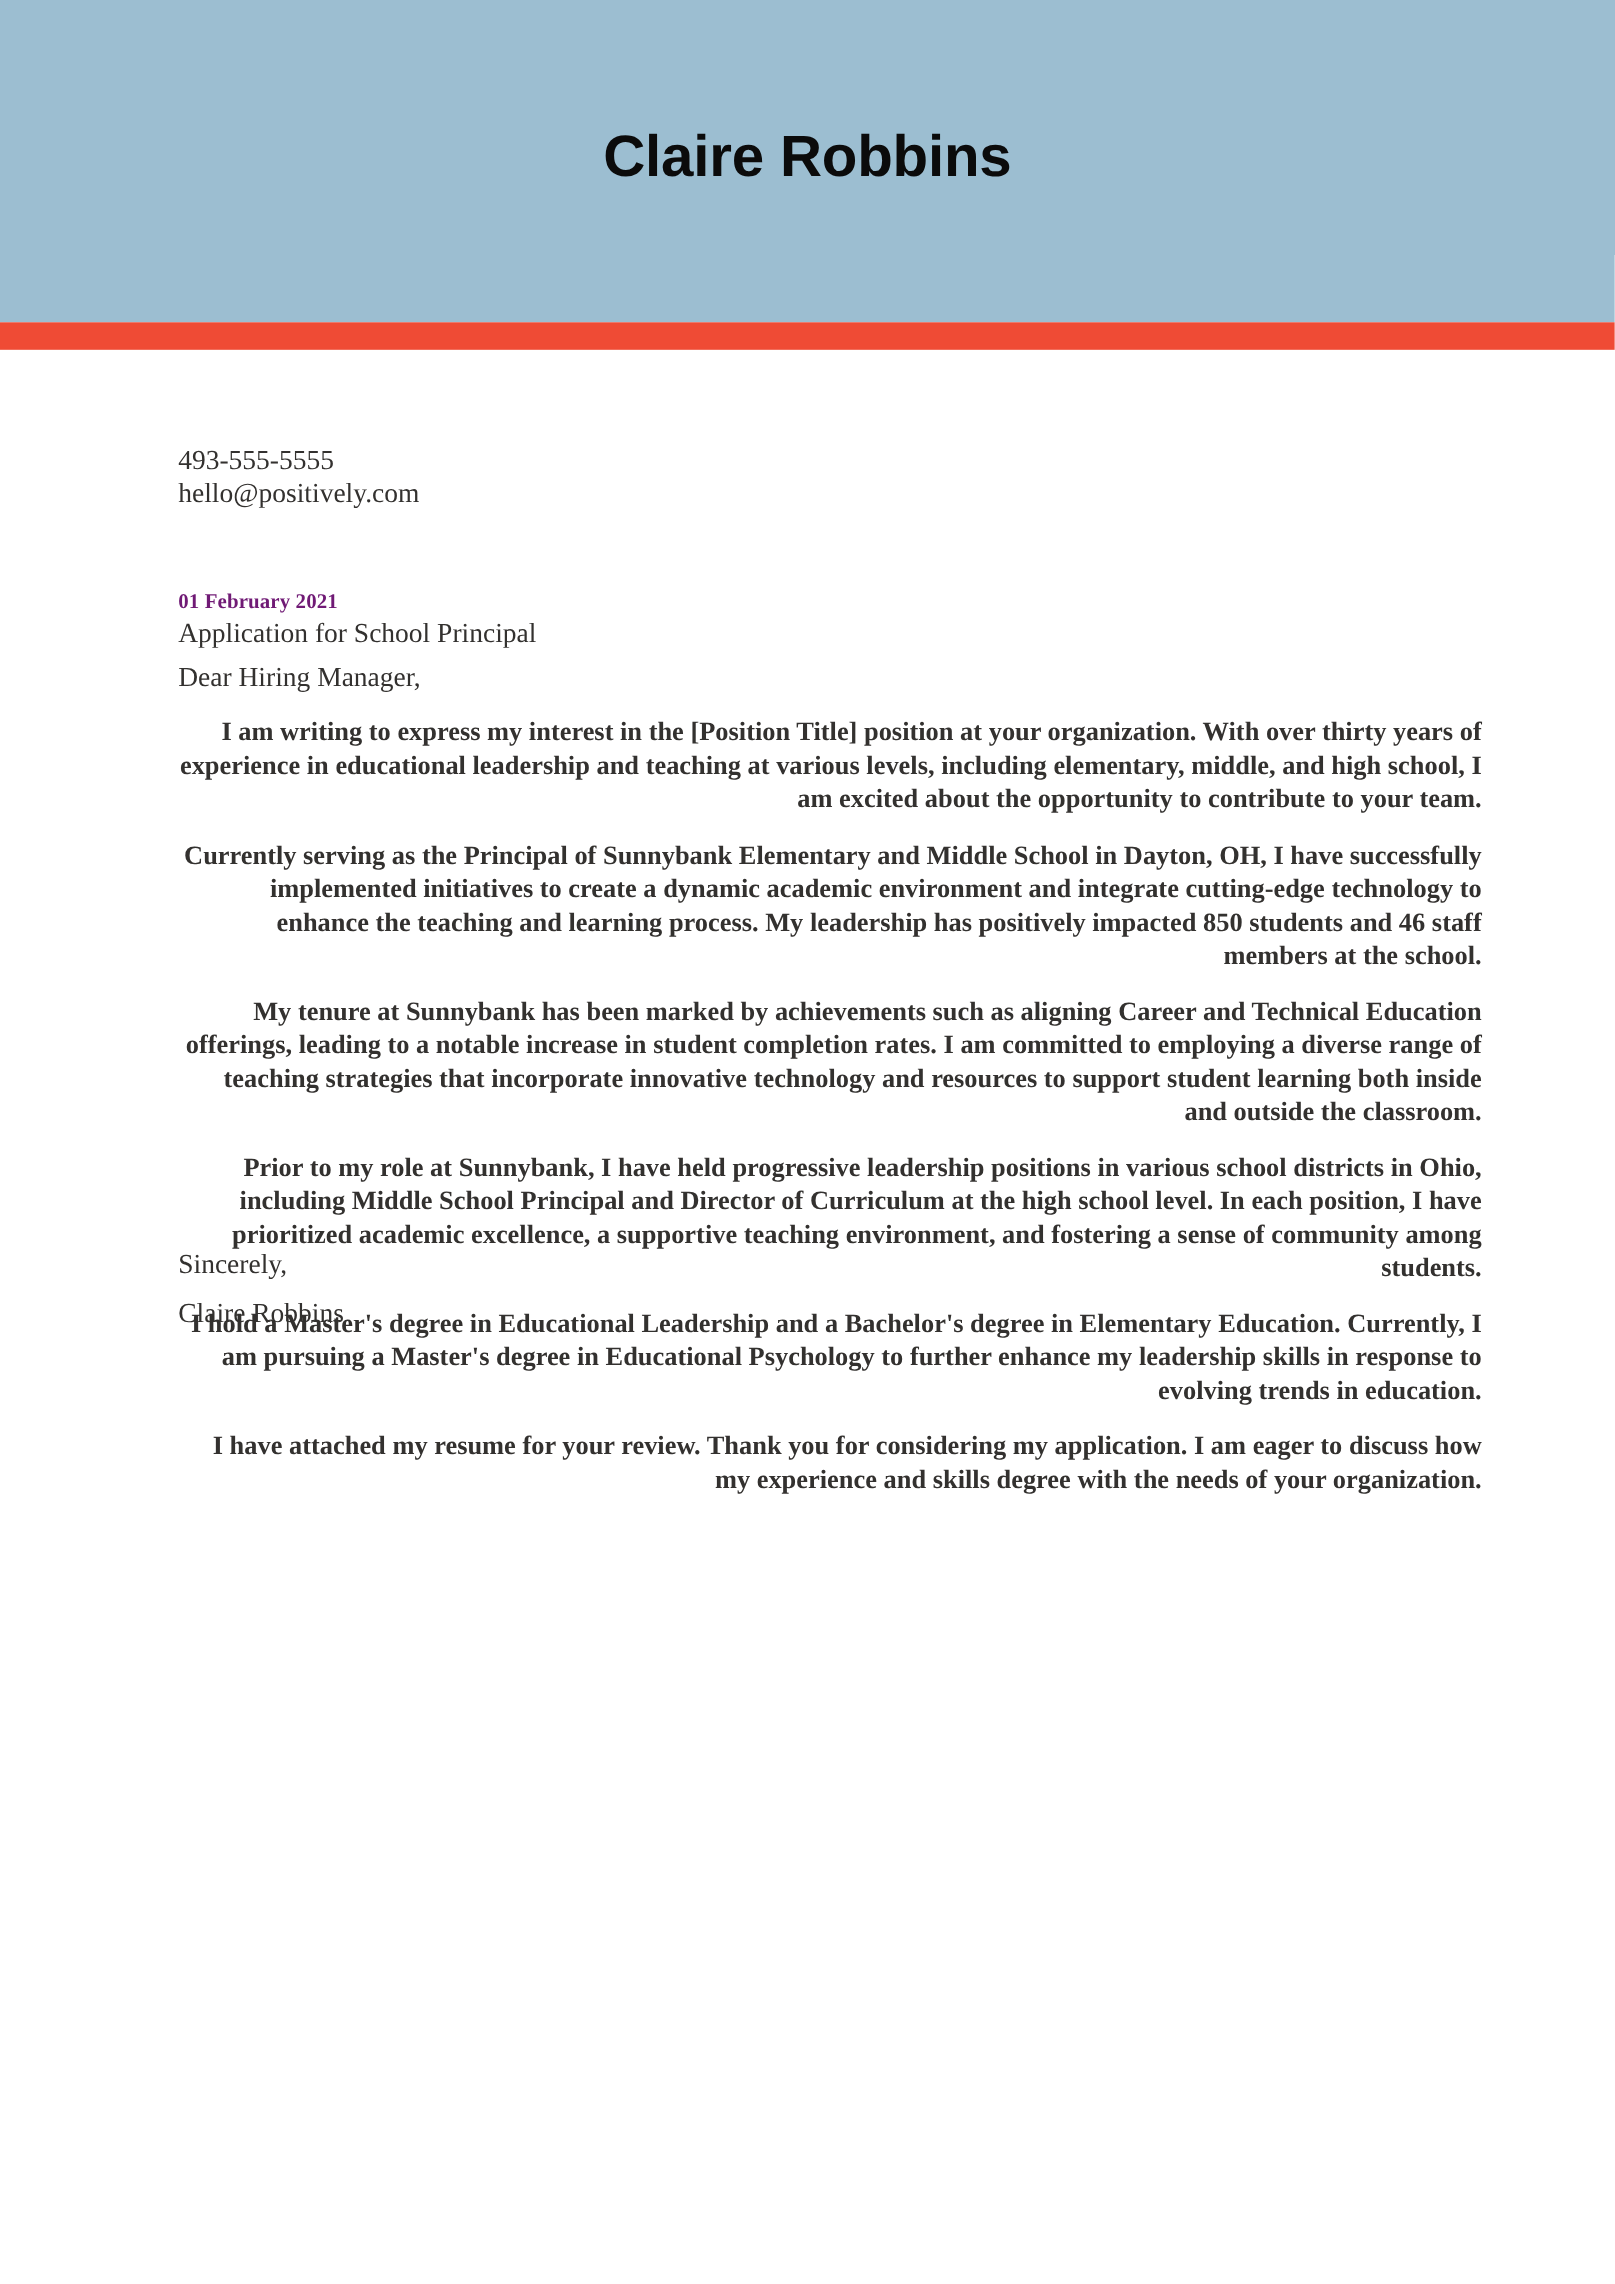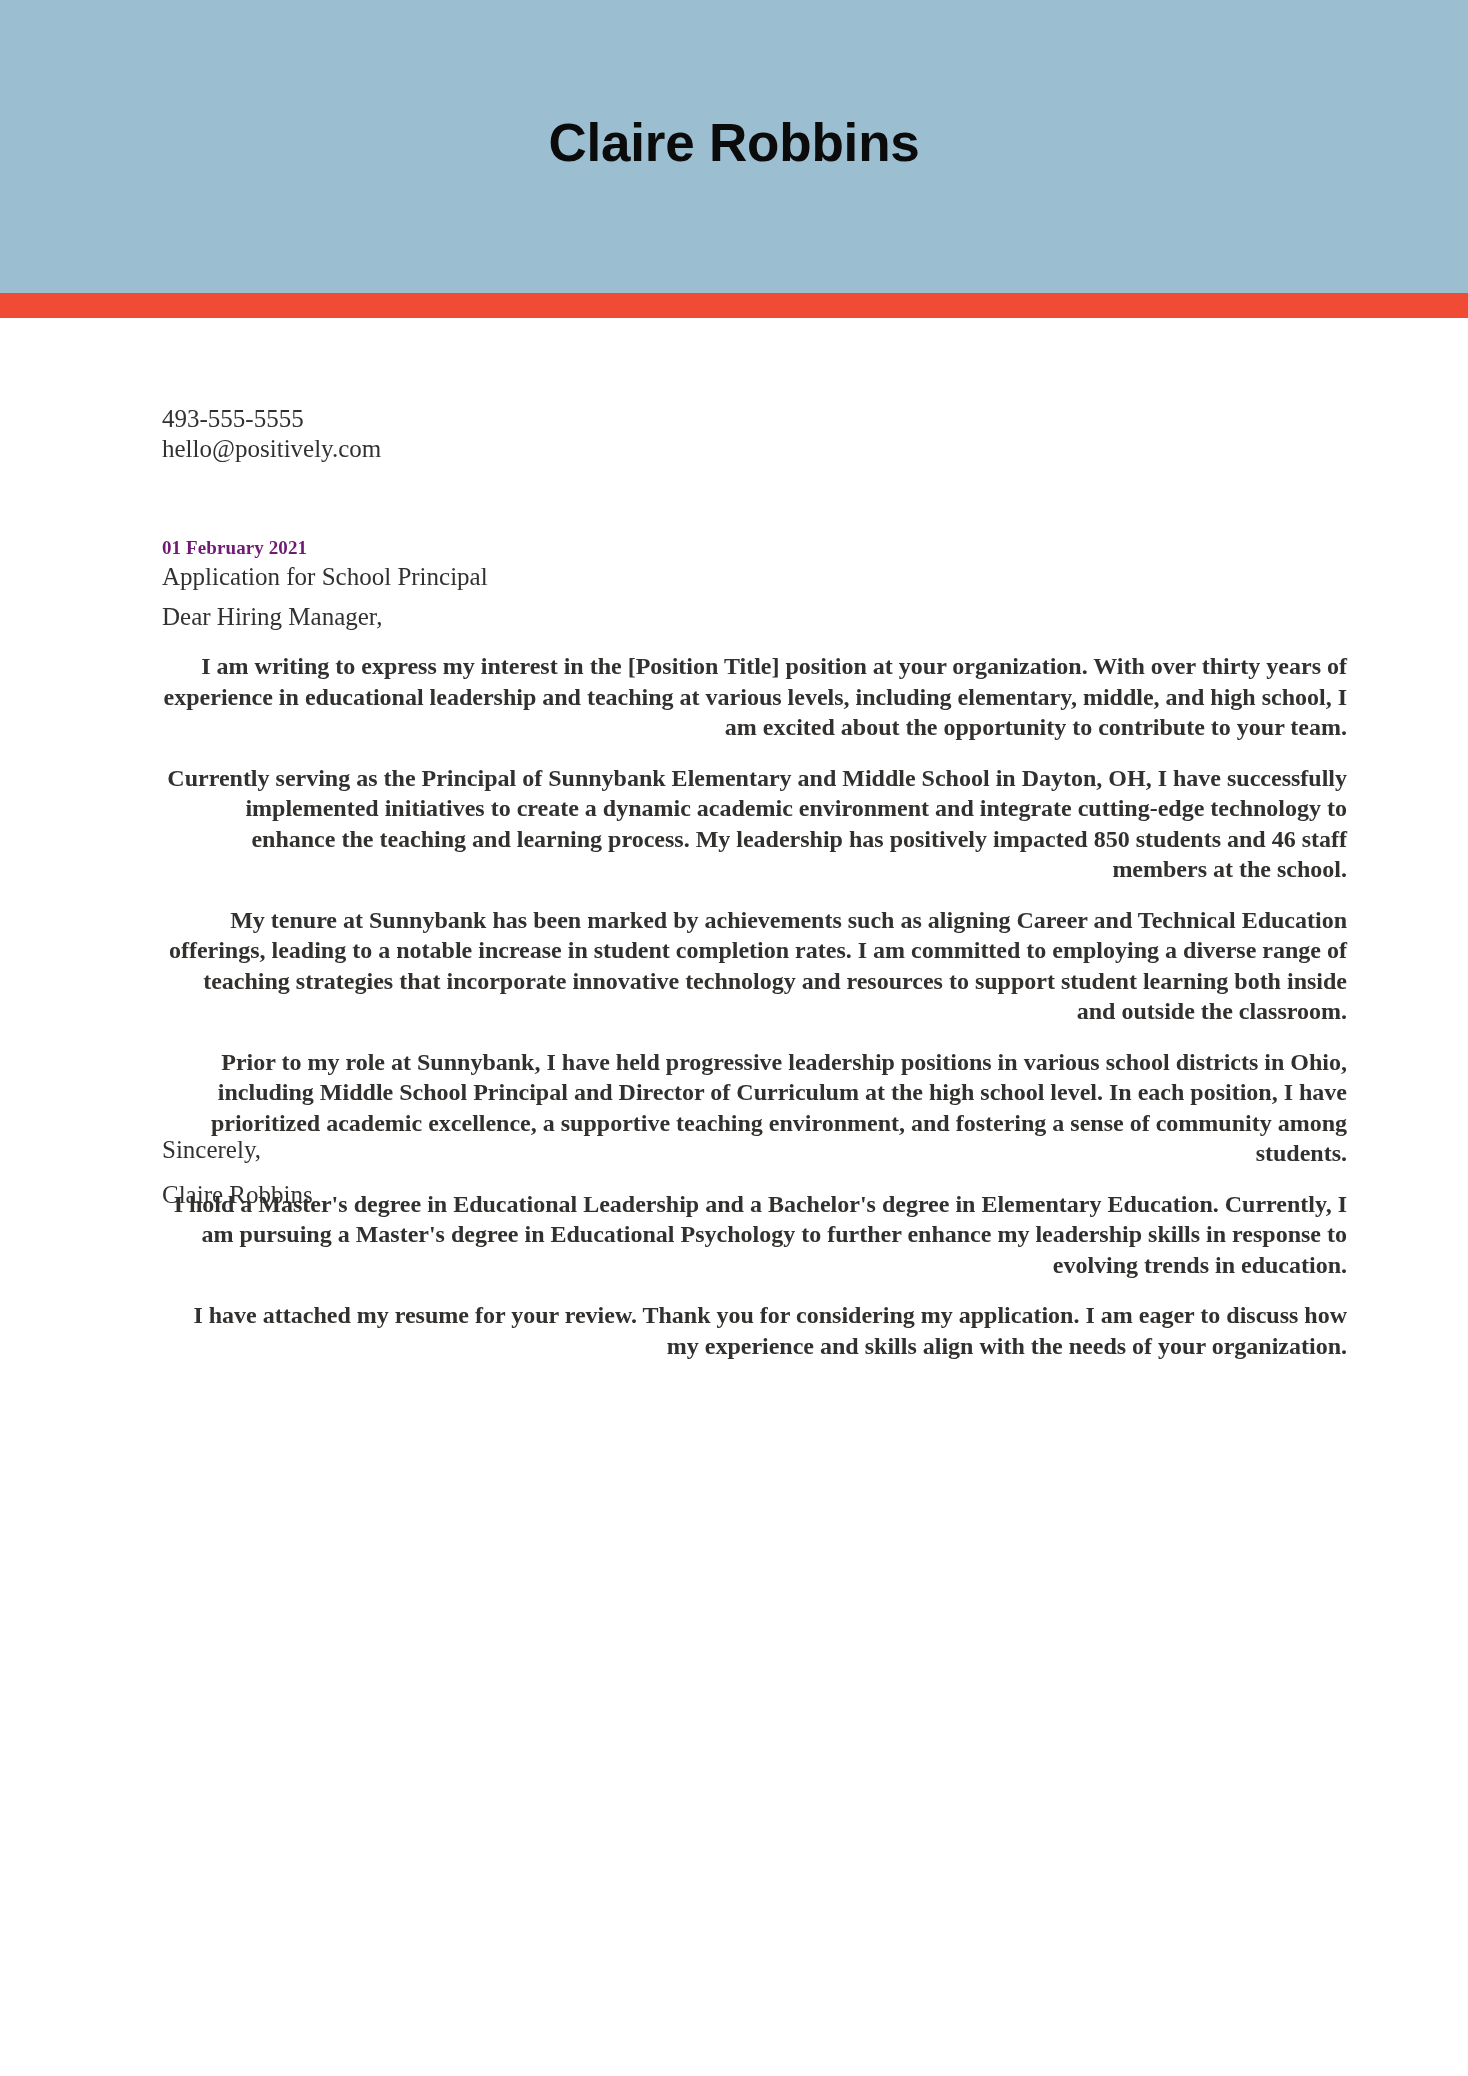--- a/index.html
+++ b/index.html
@@ -167,21 +167,21 @@
     </div>
 
     <div class="salutation">Dear Hiring Manager,</div>
 
     <div class="paragraphs">
       <p class="para">I am writing to express my interest in the [Position Title] position at your organization. With over thirty years of experience in educational leadership and teaching at various levels, including elementary, middle, and high school, I am excited about the opportunity to contribute to your team.</p>
       <p class="para">Currently serving as the Principal of Sunnybank Elementary and Middle School in Dayton, OH, I have successfully implemented initiatives to create a dynamic academic environment and integrate cutting-edge technology to enhance the teaching and learning process. My leadership has positively impacted 850 students and 46 staff members at the school.</p>
       <p class="para">My tenure at Sunnybank has been marked by achievements such as aligning Career and Technical Education offerings, leading to a notable increase in student completion rates. I am committed to employing a diverse range of teaching strategies that incorporate innovative technology and resources to support student learning both inside and outside the classroom.</p>
       <p class="para">Prior to my role at Sunnybank, I have held progressive leadership positions in various school districts in Ohio, including Middle School Principal and Director of Curriculum at the high school level. In each position, I have prioritized academic excellence, a supportive teaching environment, and fostering a sense of community among students.</p>
       <p class="para">I hold a Master's degree in Educational Leadership and a Bachelor's degree in Elementary Education. Currently, I am pursuing a Master's degree in Educational Psychology to further enhance my leadership skills in response to evolving trends in education.</p>
-      <p class="para">I have attached my resume for your review. Thank you for considering my application. I am eager to discuss how my experience and skills align with the needs of your organization.</p>
+      <p class="para">I have attached my resume for your review. Thank you for considering my application. I am eager to discuss how my experience and skills degree with the needs of your organization.</p>
     </div>
 
     <div class="closing">
       <p class="closing-line">Sincerely,</p>
       <p class="closing-line closing-sign">Claire Robbins</p>
     </div>
 
   </div>
 </div>
 

